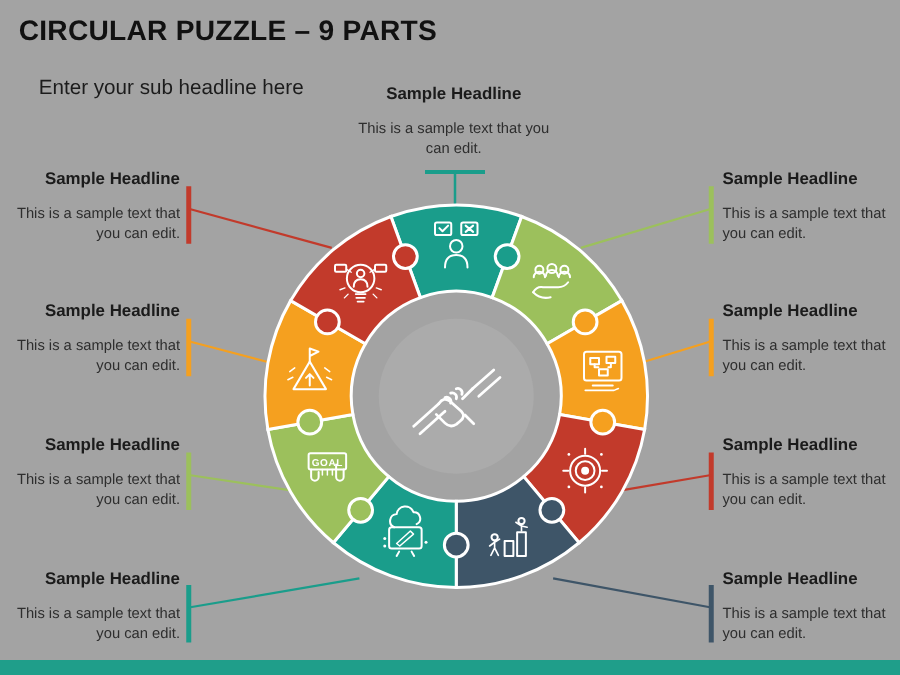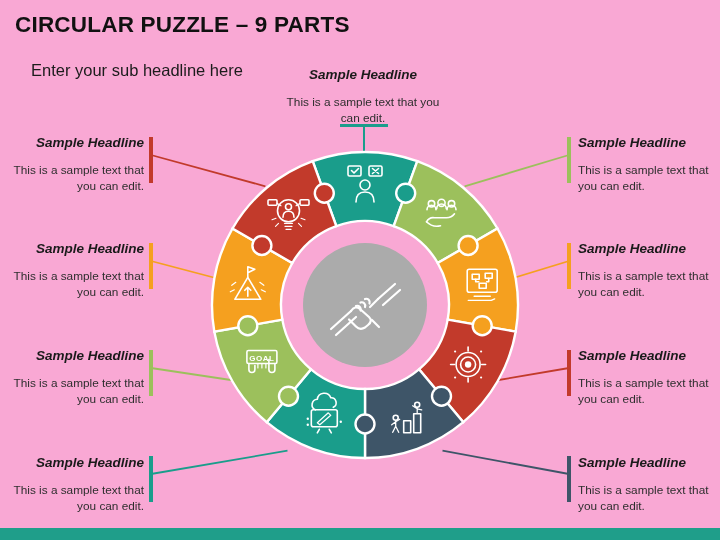--- a/index.html
+++ b/index.html
@@ -1,30 +1,30 @@
 <!DOCTYPE html>
 <html><head>
 <meta charset="utf-8">
 <style>
   html,body{margin:0;padding:0;background:#fff;}
   .slide{
-    position:relative;width:720px;height:540px;overflow:hidden;background:#f9a8d4;
+    position:relative;width:720px;height:540px;overflow:hidden;background:#a3a3a3;
     font-family:"Liberation Sans",sans-serif;
   }
   .slide-title{
     position:absolute;left:15px;top:12px;margin:0;
     font-size:22.5px;font-weight:bold;color:#111;letter-spacing:.2px;
   }
   .slide-subtitle{
     position:absolute;left:15px;top:45px;margin:16px;
     font-size:16.5px;font-weight:normal;color:#1c1c1c;
   }
-  .diagram-layer{position:absolute;left:0;top:0;width:720px;height:472px;}
+  .diagram-layer{position:absolute;left:0;top:12px;width:720px;height:472px;}
   .callout{position:absolute;}
-  .callout .hd{font-size:13.5px;font-weight:bold;color:#1b1b1b;line-height:17px;font-style:italic;}
+  .callout .hd{font-size:13.5px;font-weight:bold;color:#1b1b1b;line-height:17px;}
   .callout .bd{font-size:11.8px;color:#2e2e2e;line-height:15.5px;margin-top:12px;}
   .align-right{text-align:right;}
   .align-left{text-align:left;}
   .align-center{text-align:center;}
   .pos-top{left:279px;top:66px;width:168px;}
   .pos-l1{left:8px;top:134px;width:136px;}
   .pos-l2{left:8px;top:240px;width:136px;}
   .pos-l3{left:8px;top:347px;width:136px;}
   .pos-l4{left:8px;top:454px;width:136px;}
   .pos-r1{left:578px;top:134px;width:140px;}

